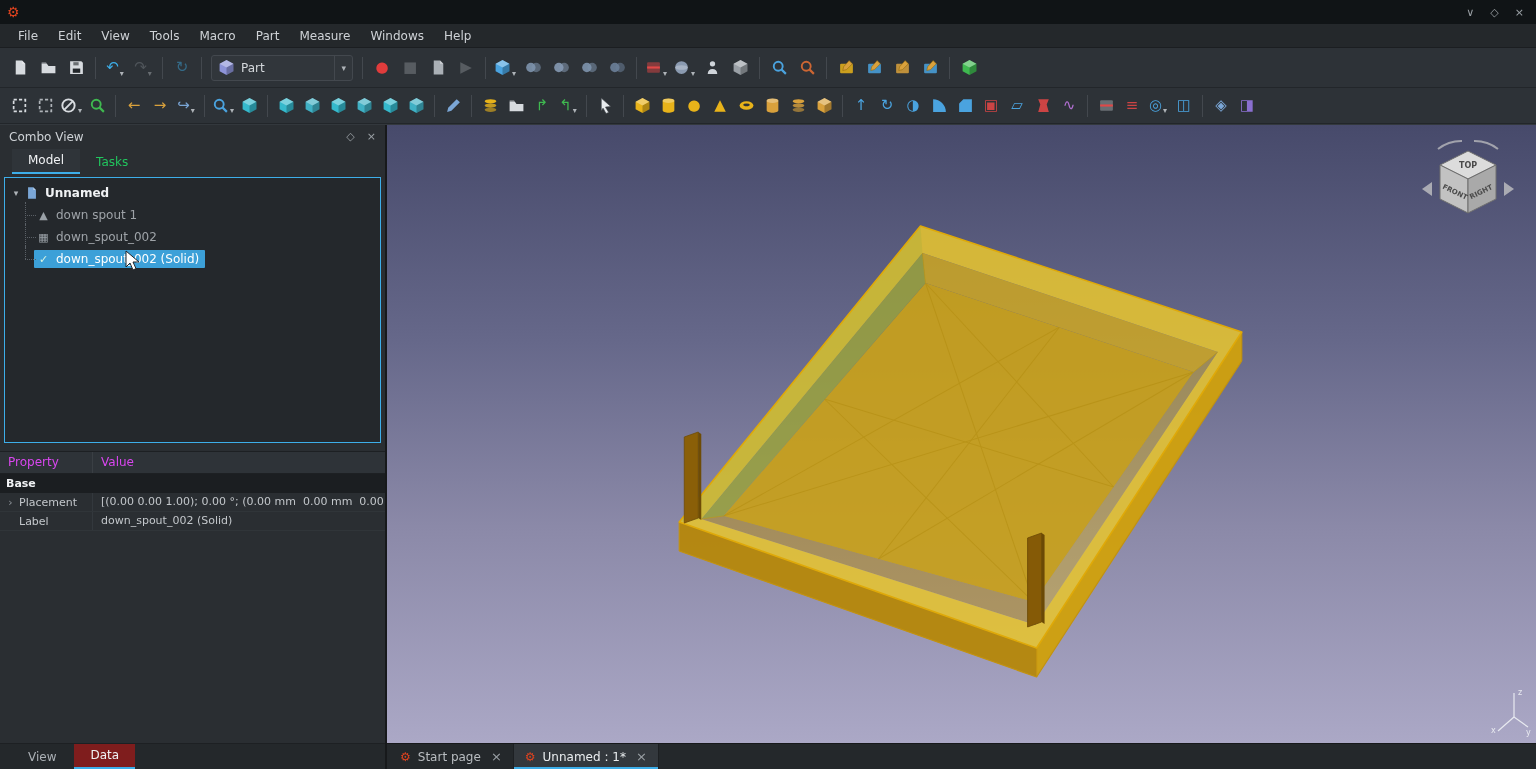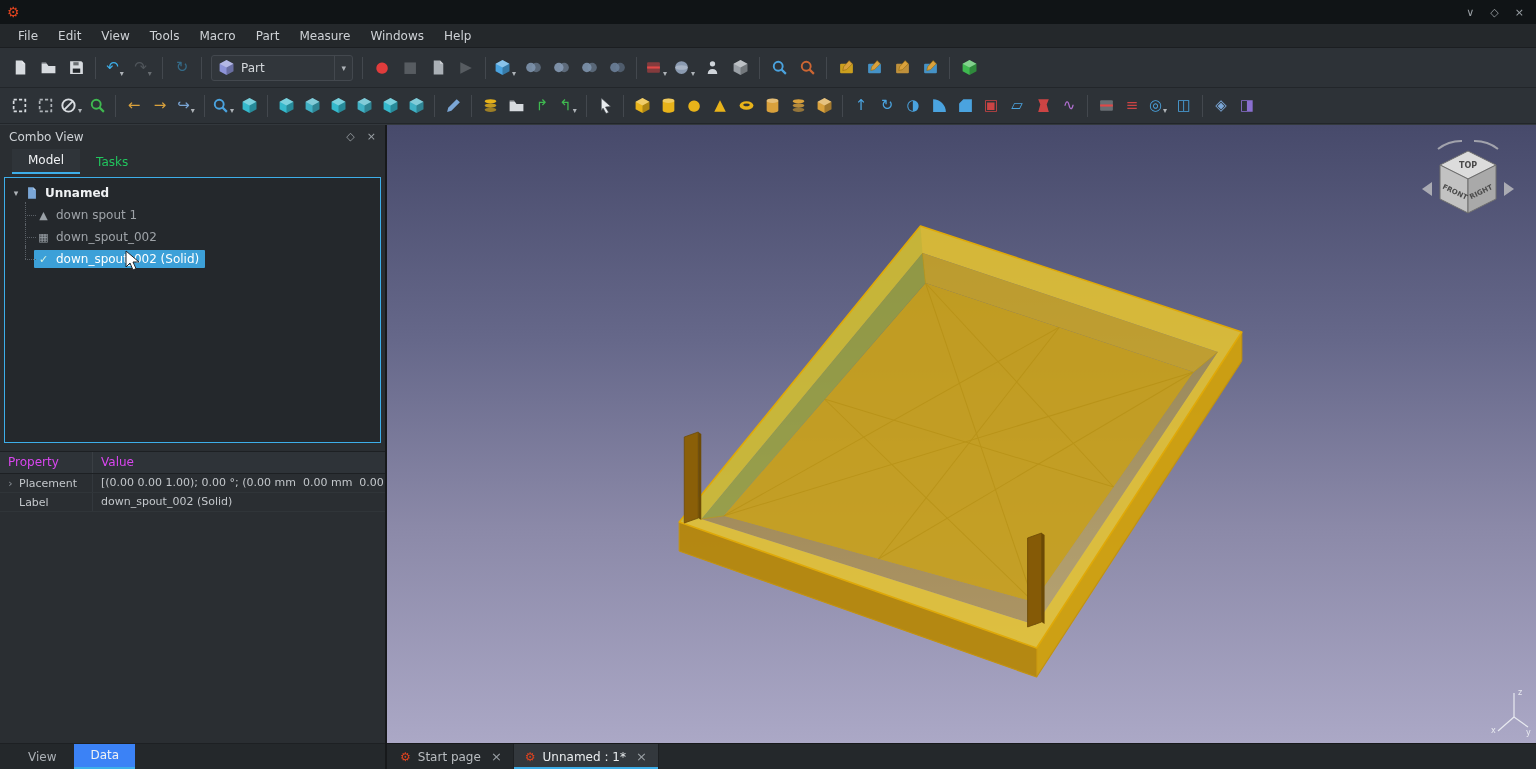--- a/index.html
+++ b/index.html
@@ -67,21 +67,21 @@
   .prop-group{height:19px;background:#1b1e21;color:#f0f2f4;font-weight:bold;padding:3px 6px;font-size:11px;line-height:1.2}
   .prop-row{height:19px;display:flex;font-size:11px;color:#c3c7cb;border-bottom:1px solid #303539}
   .prop-row .pname{width:93px;padding:0 4px 0 6px;display:flex;gap:4px;align-items:center;border-right:1px solid #33383d}
   .pexp{width:9px;color:#8f959b;font-size:11px;text-align:center}
   .prop-row .pval{flex:1;padding:2px 8px;white-space:pre;overflow:hidden}
   .prop-filler{flex:1;background:#2a2e32}
 
   
   .combo-bottom{height:26px;display:flex;align-items:flex-end;padding-left:12px;gap:2px;background:#24282b;border-top:1px solid #1d2023}
   .btab{padding:4px 16px 5px;color:#abb0b5;font-size:12px}
-  .btab.active{color:#f0f2f4;background:#3b82f6;border-bottom:2px solid #3daee9}
+  .btab.active{color:#f0f2f4;background:#7f1d1d;border-bottom:2px solid #3daee9}
 
   
   .viewport{flex:1;position:relative;min-width:0;display:flex;flex-direction:column}
   .vp-canvas{flex:1;position:relative;overflow:hidden;
     background:linear-gradient(180deg,#474a6b 0%,#66688a 35%,#8b89a8 65%,#aba8c6 100%)}
   .model{position:absolute;inset:0;width:100%;height:100%}
   .navcube{position:absolute;top:12px;right:18px;width:100px;height:100px}
   .axiscross{position:absolute;bottom:6px;right:4px;width:46px;height:56px}
 
   
@@ -589,20 +589,21 @@
         <svg class="cursor" viewBox="0 0 15 21">
           <path d="M1 1v16l4-4 3 7 3-1.4-3-6.6h6z" fill="#ffffff" stroke="#202428" stroke-width="1"></path>
         </svg>
       </div>
 
       <div class="props">
         <div class="prop-header">
           <span class="col1">Property</span>
           <span class="col2">Value</span>
         </div>
+        <div class="prop-group">Base</div>
         <div>
             <div class="prop-row">
               <span class="pname">
                 <span class="pexp">›</span>
                 <span>Placement</span>
               </span>
               <span class="pval">[(0.00 0.00 1.00); 0.00 °; (0.00 mm  0.00 mm  0.00 mm)]</span>
             </div>
             <div class="prop-row">
               <span class="pname">

